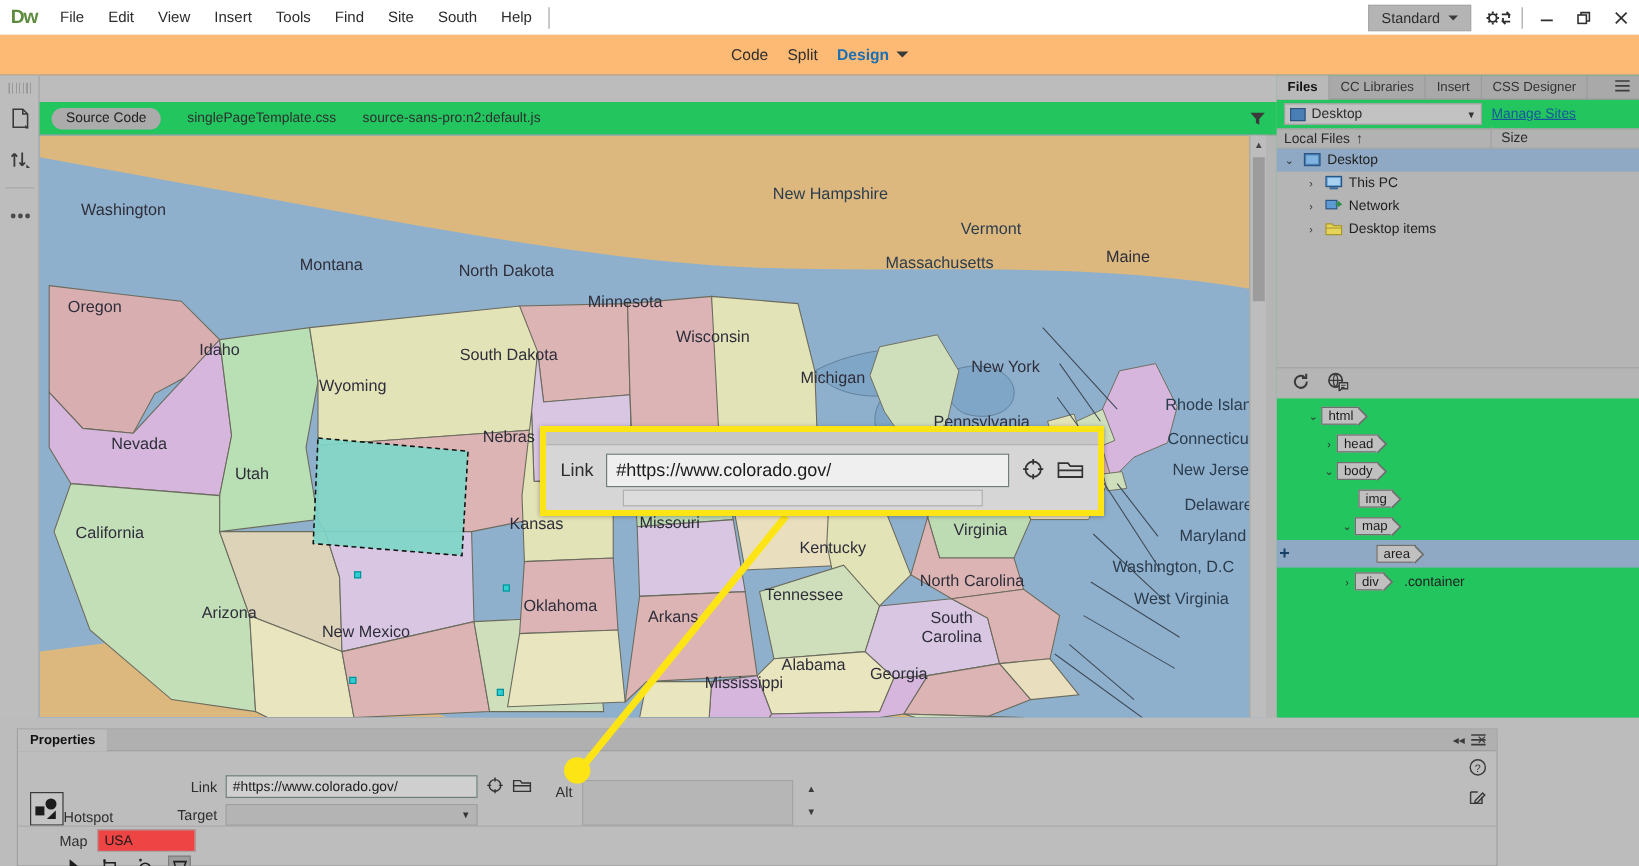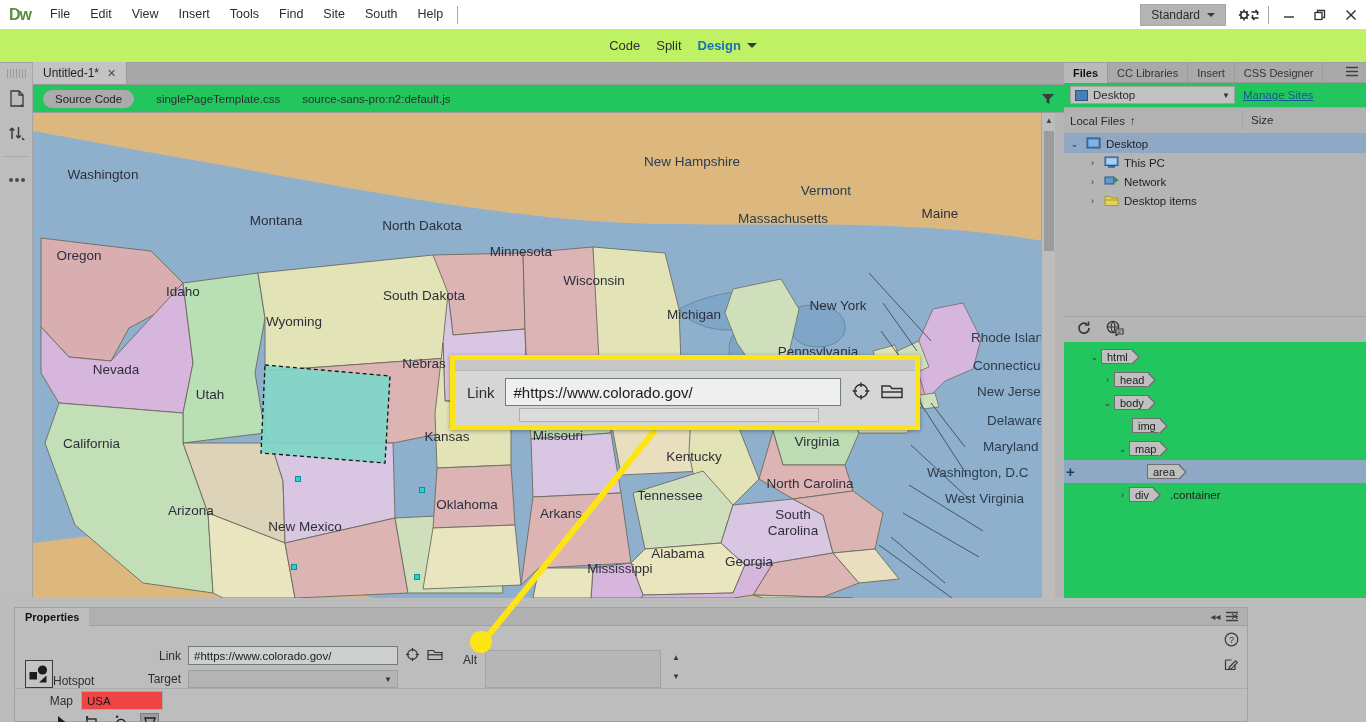--- a/index.html
+++ b/index.html
@@ -21,21 +21,21 @@
   .ws-switch { display:flex; align-items:center; gap:7px; padding:0 10px; height:22px;
     background:#b4b4b4; border:1px solid #a8a8a8; margin-right:8px; font-size:12px; }
   .caret-d { width:0;height:0;border-left:4px solid transparent;border-right:4px solid transparent;border-top:4px solid #3a3a3a; }
   .icon-btn { width:30px; height:22px; display:flex; align-items:center; justify-content:center; }
   .win-ctrls { display:flex; height:29px; }
   .win-btn { width:31px; height:29px; display:flex; align-items:center; justify-content:center; font-size:13px; color:#2f2f2f; }
   .menu-sep { width:1px; height:18px; background:#a6a6a6; margin:0 4px; }
 
   
   .viewbar { position:absolute; left:0; top:29px; width:1366px; height:34px;
-    background:#bef264; border-bottom:1px solid #9f9f9f;
+    background:#fdba74; border-bottom:1px solid #9f9f9f;
     display:flex; align-items:center; justify-content:center; gap:16px; }
   .viewbar .vb { font-size:13px; color:#2f2f2f; cursor:default; }
   .viewbar .vb.active { color:#1a6fb5; font-weight:bold; }
   .vb-caret { width:0;height:0;border-left:5px solid transparent;border-right:5px solid transparent;border-top:5px solid #3a3a3a; margin-left:-10px; }
 
   
   .ltool { position:absolute; left:0; top:63px; width:33px; height:535px; background:#bdbdbd;
     border-right:1px solid #a5a5a5; }
   .ltool .grip { margin:6px auto 4px; width:19px; height:9px;
      background:repeating-linear-gradient(90deg,#9a9a9a 0 1px,transparent 1px 3px); }
@@ -86,21 +86,21 @@
   .ptab.active { background:#b9b9b9; color:#111; font-weight:bold; }
   .ph-menu { margin-left:auto; padding-right:7px; color:#444; }
 
   .siterow { display:flex; align-items:center; height:24px; padding:2px 6px; gap:8px; }
   .site-select { flex:0 0 165px; height:18px; background:#c2c2c2; border:1px solid #a0a0a0;
     display:flex; align-items:center; gap:5px; padding:0 4px; font-size:11.5px; }
   .site-ico { width:13px; height:11px; background:#4a7fb5; border:1px solid #2d5581; }
   .site-caret { margin-left:auto; font-size:8px; color:#333; }
   .manage { color:#17589c; text-decoration:underline; font-size:11.5px; }
 
-  .colhdr { display:flex; height:27px; background:#b2b2b2; border-top:1px solid #a3a3a3; border-bottom:1px solid #a3a3a3; align-items:center; font-size:11.5px; }
+  .colhdr { display:flex; height:17px; background:#b2b2b2; border-top:1px solid #a3a3a3; border-bottom:1px solid #a3a3a3; align-items:center; font-size:11.5px; }
   .colhdr .c1 { width:178px; padding-left:6px; display:flex; gap:5px; align-items:center; }
   .colhdr .c2 { padding-left:8px; border-left:1px solid #a3a3a3; height:19px; line-height:19px; flex:1; }
 
   .filetree { background:#b5b5b5; height:182px; }
   .frow { display:flex; align-items:center; height:19px; font-size:11.5px; color:#1f1f1f; gap:5px; }
   .frow.sel { background:#8fa9c4; }
   .twisty { width:13px; text-align:center; font-size:9px; color:#333; }
   .fico { width:15px; height:13px; }
 
   .fp-toolbar { height:26px; background:#b5b5b5; display:flex; align-items:center; gap:14px; padding:0 12px; border-top:1px solid #a5a5a5; }
@@ -230,26 +230,20 @@
     <div class="divider"></div>
     <div class="tbtn">
       <svg width="18" height="6" viewBox="0 0 18 6">
         <circle cx="3" cy="3" r="2" fill="#4a4a4a"></circle>
           <circle cx="9" cy="3" r="2" fill="#4a4a4a"></circle>
           <circle cx="15" cy="3" r="2" fill="#4a4a4a"></circle>
       </svg>
     </div>
   </div>
 
-  <div class="tabrow">
-    <div class="doctab">
-      <span>Untitled-1*</span>
-      <span class="x">✕</span>
-    </div>
-  </div>
 
   <div class="relfiles">
     <div class="relpill">Source Code</div>
     <div class="relfile">singlePageTemplate.css</div>
     <div class="relfile">source-sans-pro:n2:default.js</div>
     <div class="filter-ico">
       <svg width="14" height="14" viewBox="0 0 14 14">
         <path d="M1 2 h12 l-4.6 5.2 V12 l-2.8 -1.6 V7.2 z" fill="#3a3a3a"></path>
       </svg>
     </div>

